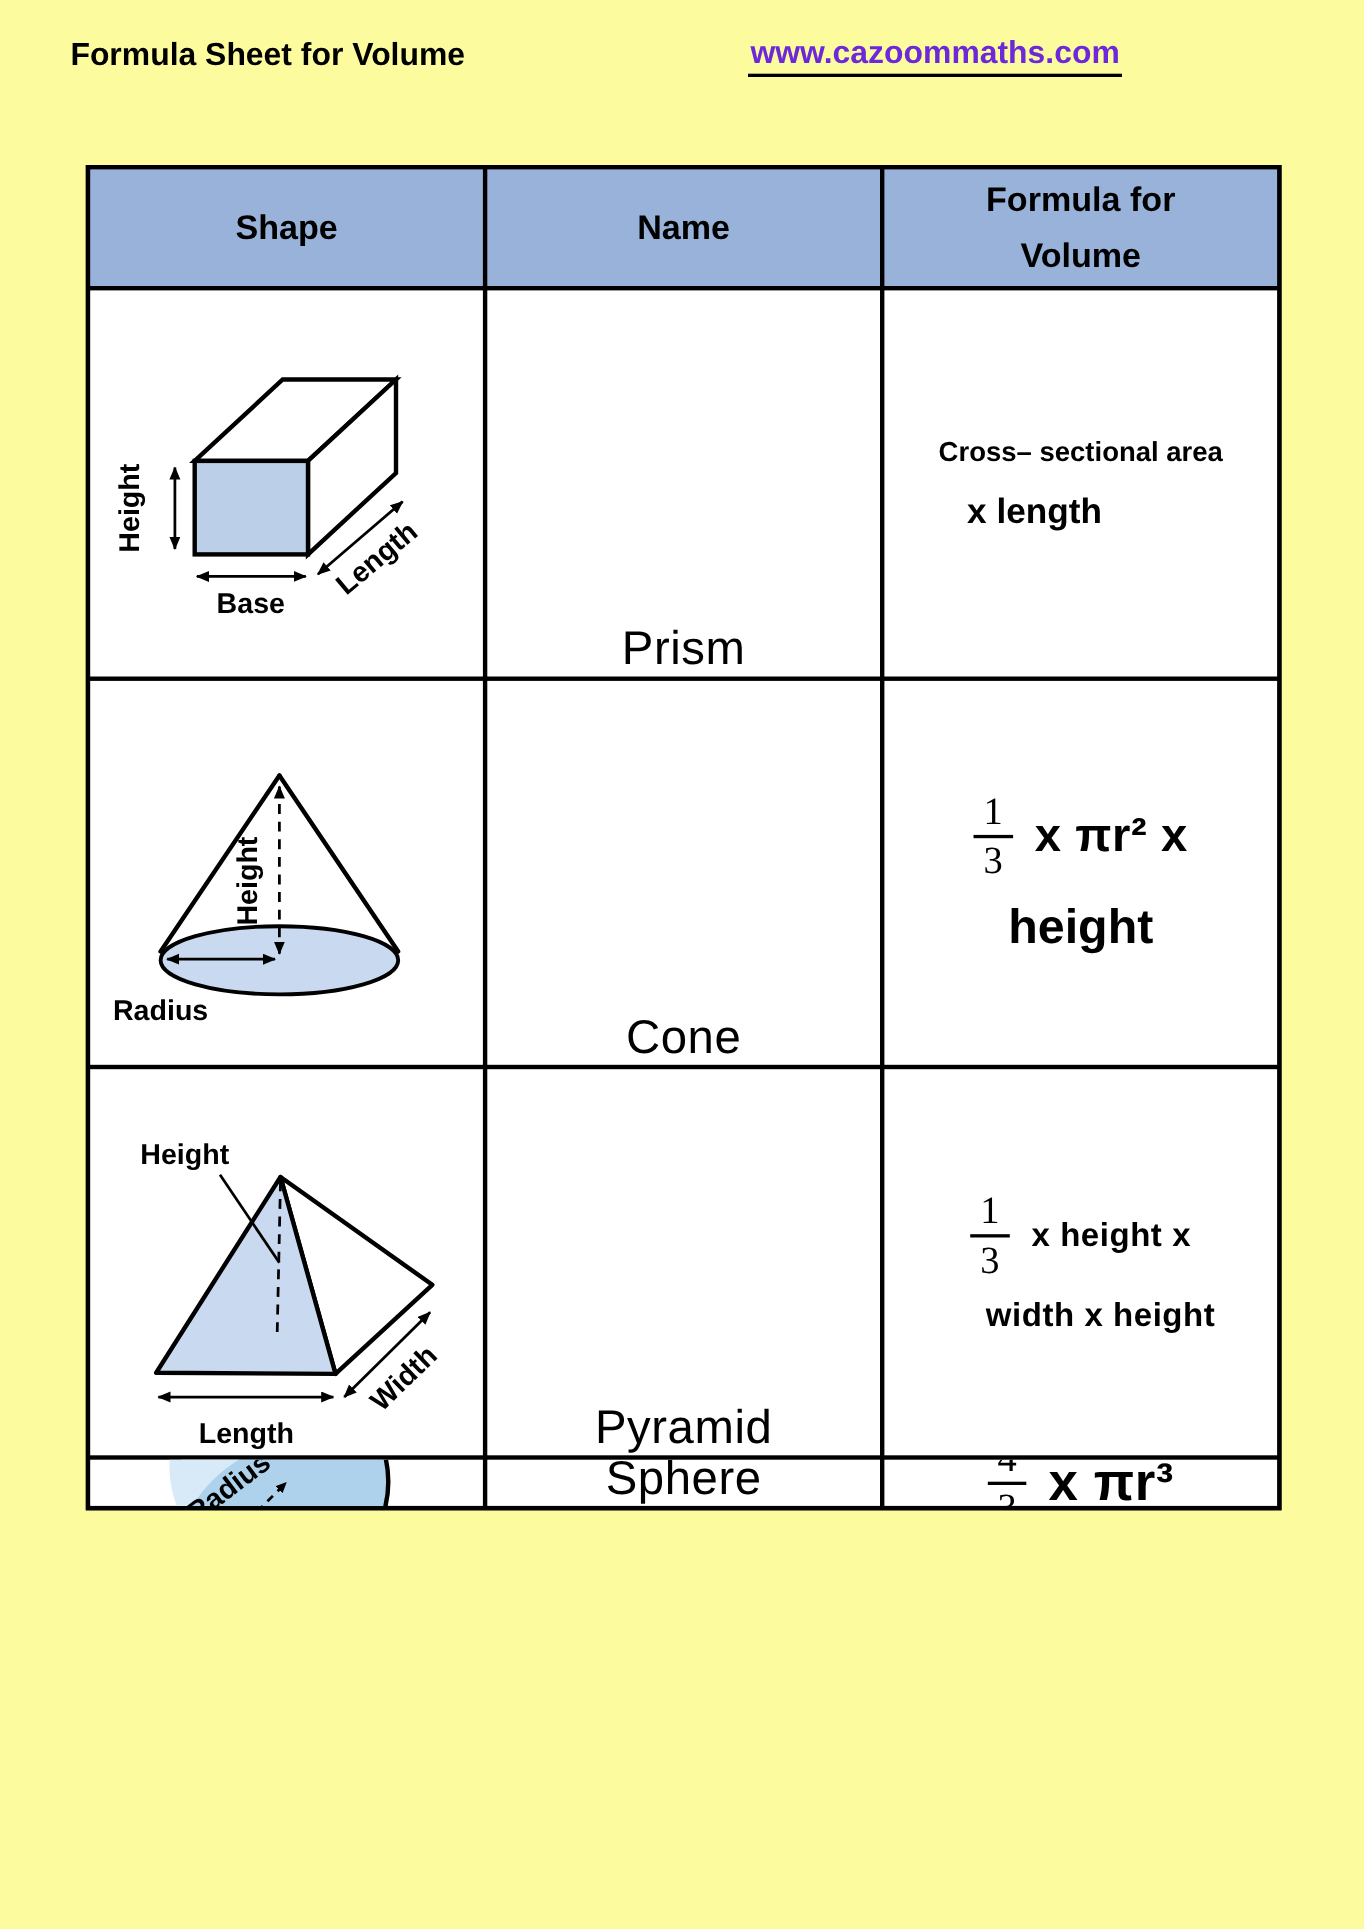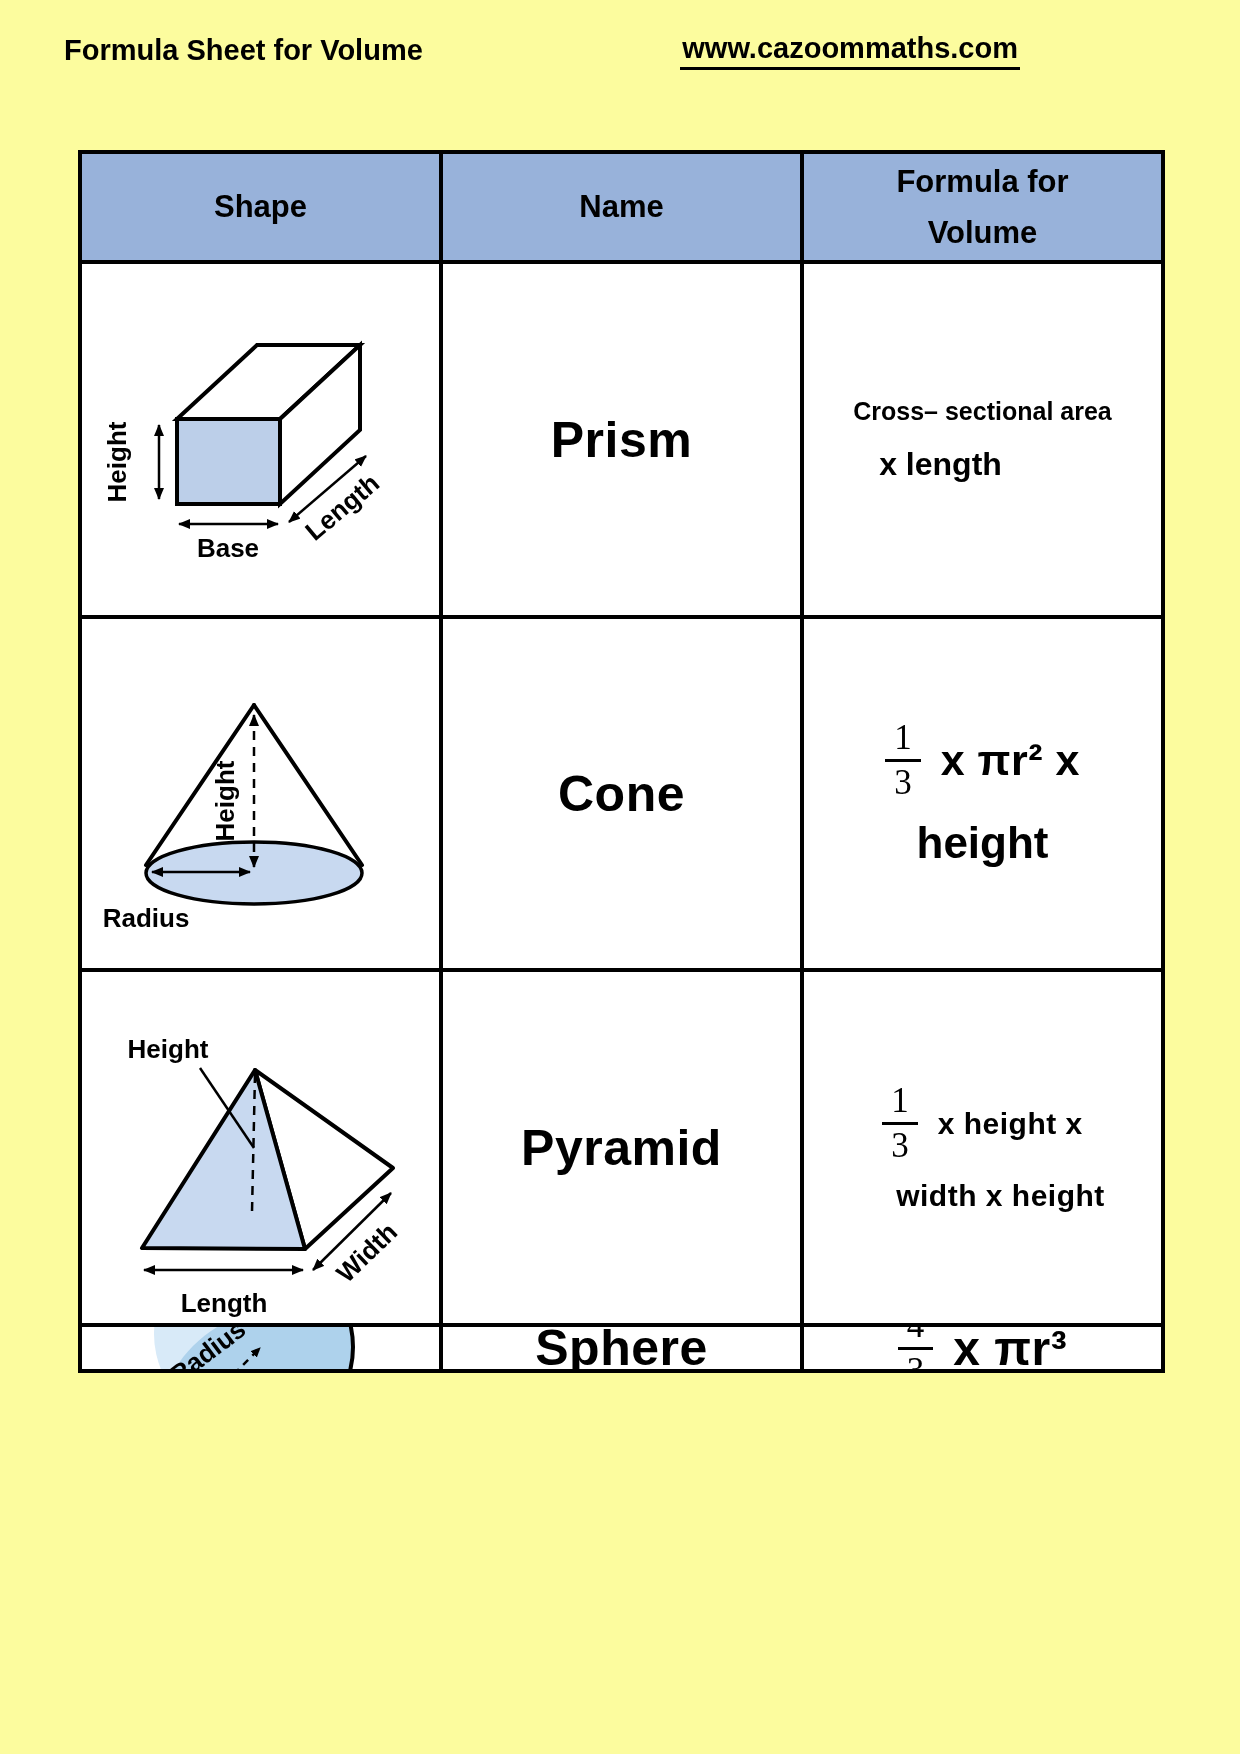--- a/index.html
+++ b/index.html
@@ -7,35 +7,35 @@
     width:1240px;height:1754px;position:relative;overflow:hidden;
     background:#FCFC9E;
     font-family:"Liberation Sans",sans-serif;color:#000;
   }
   .page-title{
     position:absolute;left:64px;top:34px;
     font-size:29px;font-weight:bold;
   }
   .site-link{
     position:absolute;top:32px;right:220px;
-    font-size:29px;font-weight:bold;color:#000000;text-decoration:none;
+    font-size:29px;font-weight:bold;color:#6d28d9;text-decoration:none;
     border-bottom:3px solid #000;padding:0 2px 2px 2px;
   }
   .sheet-table{
     position:absolute;left:78px;top:150px;width:1087px;height:1223px;
     box-sizing:border-box;border:4px solid #000;background:#000;
     display:grid;grid-template-columns:1fr 1fr 1fr;
     grid-template-rows:106px 351px 349px 351px 1fr;gap:4px;
   }
   .cell{background:#fff;display:flex;align-items:center;justify-content:center;overflow:hidden;}
   .cell.head{
     background:#98B2DA;font-weight:bold;font-size:31px;text-align:center;line-height:1.65;
   }
   .head-formula-text{max-width:250px;}
-  .name-cell{font-size:50px;font-weight:bold;letter-spacing:0.5px;}
+  .name-cell{font-size:43px;font-weight:normal;letter-spacing:0.5px;align-items:flex-end;}
   .formula-cell{flex-direction:column;}
   .f-row{display:flex;align-items:center;gap:20px;}
   .frac{
     display:inline-flex;flex-direction:column;align-items:center;
     font-family:"Liberation Serif",serif;font-size:35px;line-height:1.08;font-weight:normal;
   }
   .frac .num{padding:0 9px 2px 9px;border-bottom:3px solid #000;}
   .frac .den{padding-top:2px;}
   .f-text{font-weight:bold;font-size:43px;letter-spacing:0.5px;}
   .f-text-sm{font-weight:bold;font-size:30px;letter-spacing:0.5px;}

